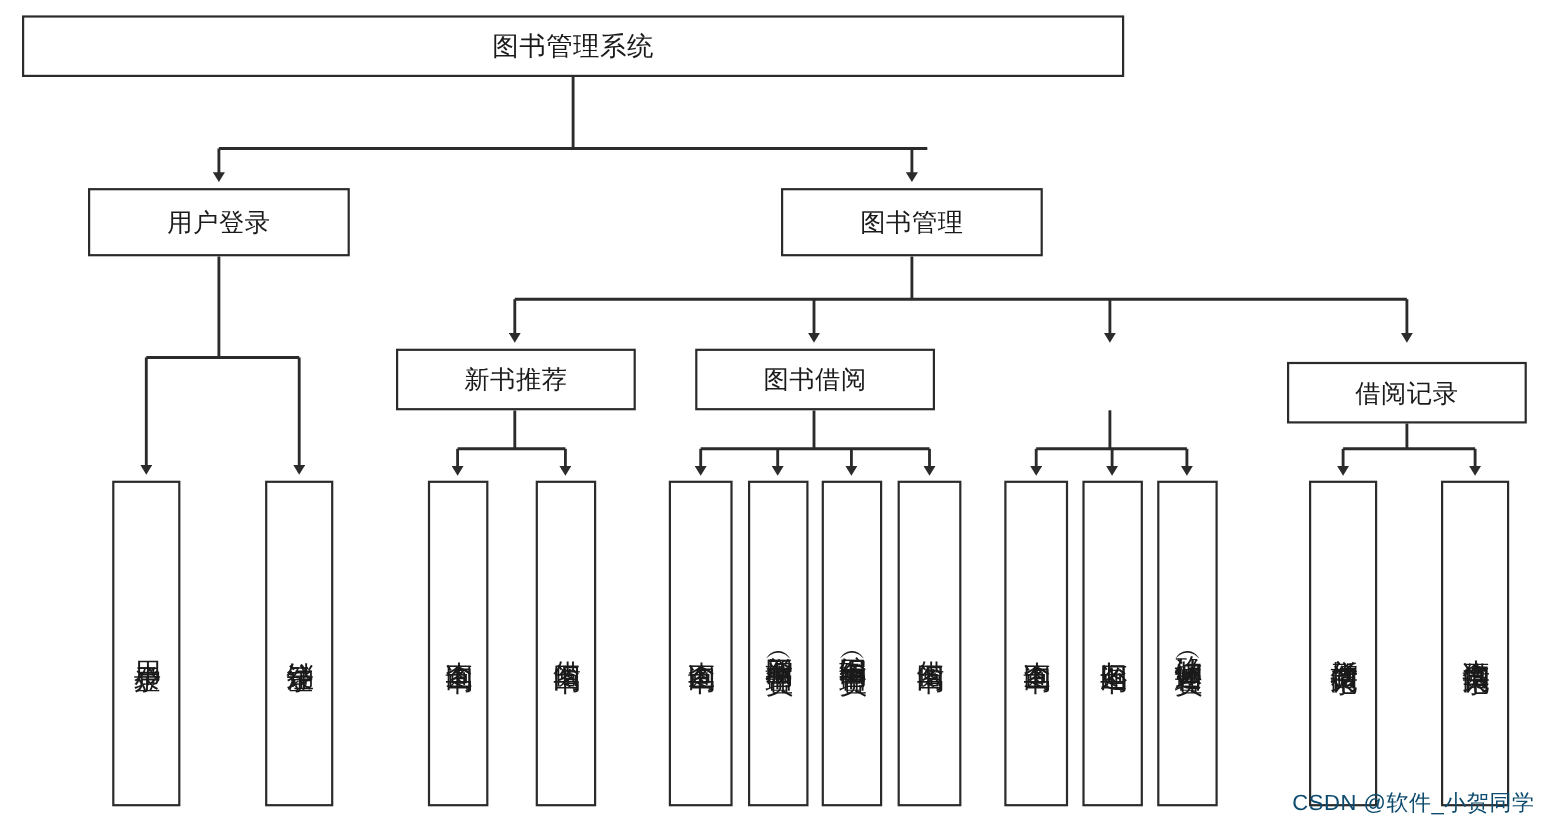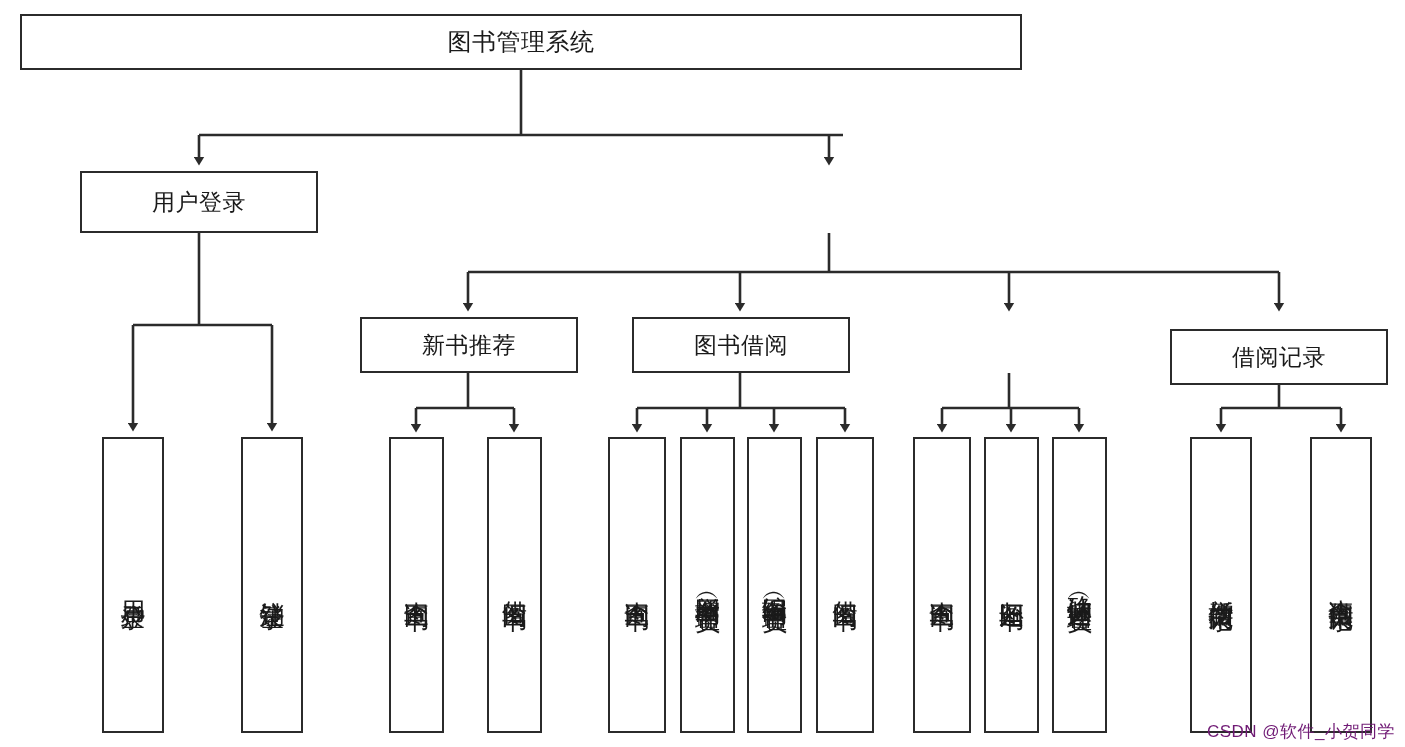--- a/index.html
+++ b/index.html
@@ -51,22 +51,22 @@
     justify-content: center;
     text-align: center;
   }
   .node.root {
     font-size: 24px;
   }
   .watermark {
     position: absolute;
     right: 10px;
     bottom: 4px;
-    font-size: 17px;
-    color: #701a75;
+    font-size: 20px;
+    color: #0c4a6e;
     white-space: nowrap;
     letter-spacing: 0.5px;
   }
 </style>
 </head>
 <body>
 
 <div id="canvas">
 
   <svg class="wires" viewBox="0 0 1405 747" xmlns="http://www.w3.org/2000/svg">
@@ -119,20 +119,23 @@
     </g>
   </svg>
 
   <div class="node horiz root" style="left:20px; top:14px; width:1002px; height:56px;">
     <span>图书管理系统</span>
   </div>
 
   <div class="node horiz" style="left:80px; top:171px; width:238px; height:62px;">
     <span>用户登录</span>
   </div>
+  <div class="node horiz" style="left:710px; top:171px; width:238px; height:62px;">
+    <span>图书管理</span>
+  </div>
 
   <div class="node horiz" style="left:360px; top:317px; width:218px; height:56px;">
     <span>新书推荐</span>
   </div>
   <div class="node horiz" style="left:632px; top:317px; width:218px; height:56px;">
     <span>图书借阅</span>
   </div>
   <div class="node horiz" style="left:1170px; top:329px; width:218px; height:56px;">
     <span>借阅记录</span>
   </div>

